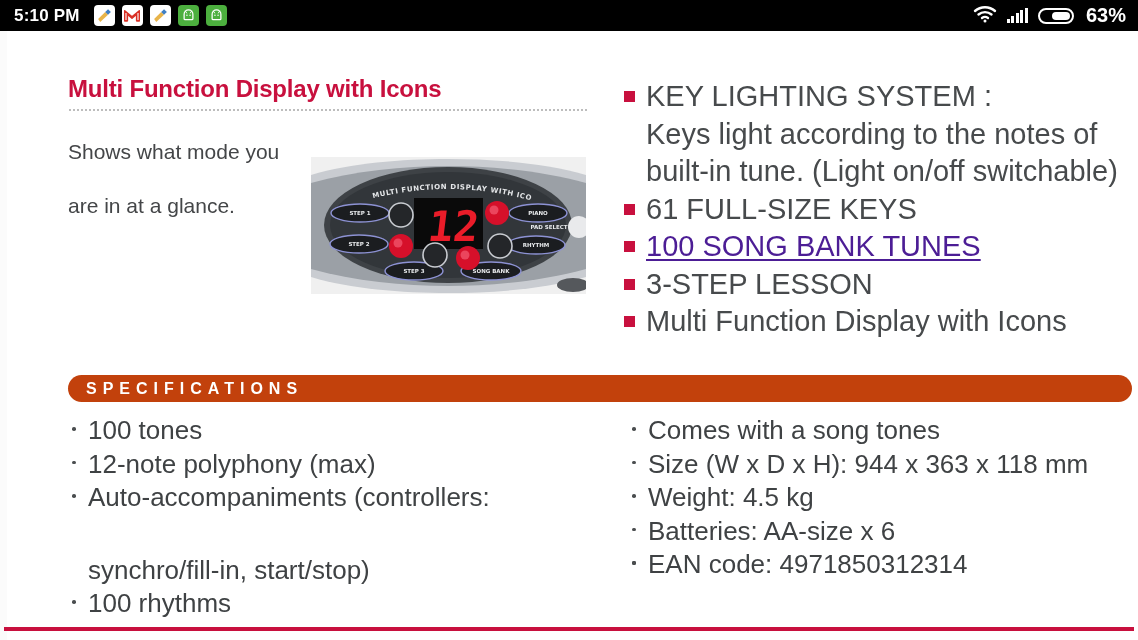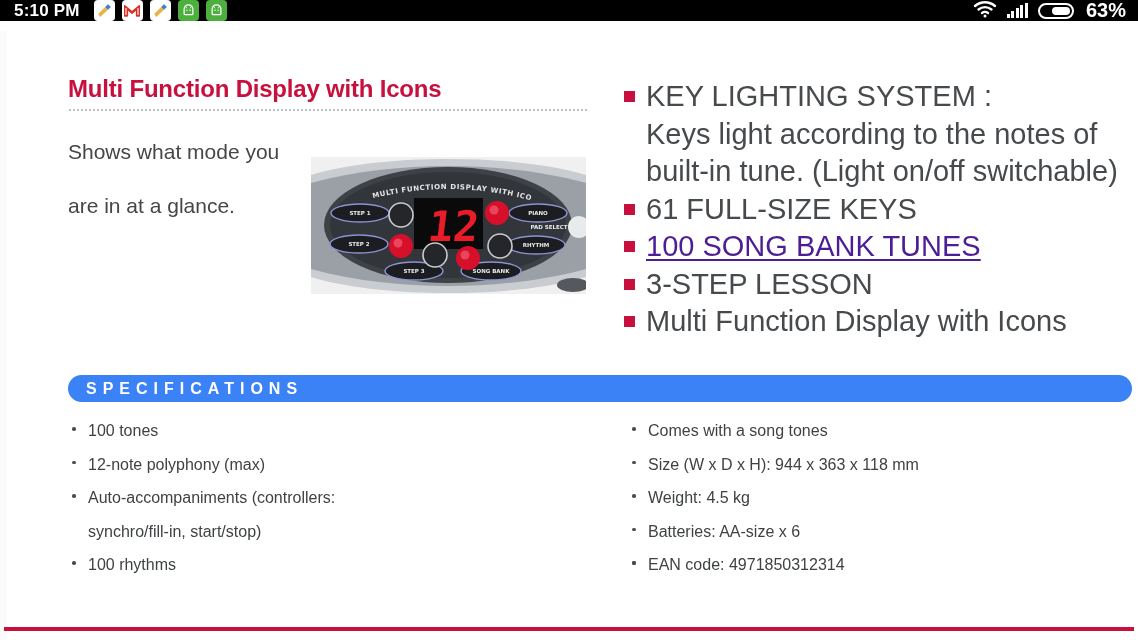--- a/index.html
+++ b/index.html
@@ -6,21 +6,21 @@
   html, body {
     width: 1138px; height: 640px;
     background: #ffffff;
     font-family: "Liberation Sans", sans-serif;
     overflow: hidden;
   }
 
   
   #status-bar {
     position: absolute; top: 0; left: 0;
-    width: 1138px; height: 21px;
+    width: 1138px; height: 31px;
     background: #000000;
     display: flex; align-items: center;
     padding: 0 12px 0 14px;
   }
   #status-clock {
     color: #ffffff; font-size: 17px; font-weight: bold;
     letter-spacing: 0.2px; white-space: nowrap;
   }
   #status-left-icons { display: flex; align-items: center; gap: 7px; margin-left: 14px; }
   .notif-icon {
@@ -96,39 +96,39 @@
   .feat-link {
     color: #4c1d95; text-decoration: underline;
     text-underline-offset: 3px;
   }
   .feat-sub { display: block; }
 
   
   #spec-banner {
     position: absolute; left: 68px; top: 344px;
     width: 1064px; height: 27px;
-    background: #3b82f6; border-radius: 14px;
+    background: #c2410c; border-radius: 14px;
     display: flex; align-items: center;
   }
   #spec-banner-label {
     color: #ffffff; font-size: 16px; font-weight: bold;
     letter-spacing: 6px; padding-left: 18px;
   }
   #spec-left { position: absolute; left: 70px; top: 383px; width: 520px; }
   #spec-right { position: absolute; left: 630px; top: 383px; width: 480px; }
   .spec-list { list-style: none; }
   .spec-list li {
     position: relative; padding-left: 18px;
-    font-size: 16px; line-height: 33.5px; color: #3f4244;
+    font-size: 26px; line-height: 33.5px; color: #3f4244;
   }
   .spec-list li .dot {
     position: absolute; left: 2px; top: 13px;
     width: 3.5px; height: 3.5px; background: #4a4d4f; border-radius: 50%;
   }
-  .spec-cont { display: block; }
+  .spec-cont { display: block; margin-top: 39px; }
 
   #bottom-rule {
     position: absolute; left: 4px; top: 596px;
     width: 1130px; height: 4px; background: #c8103e;
   }
 </style>
 </head>
 <body>
 
 <div id="status-bar">

